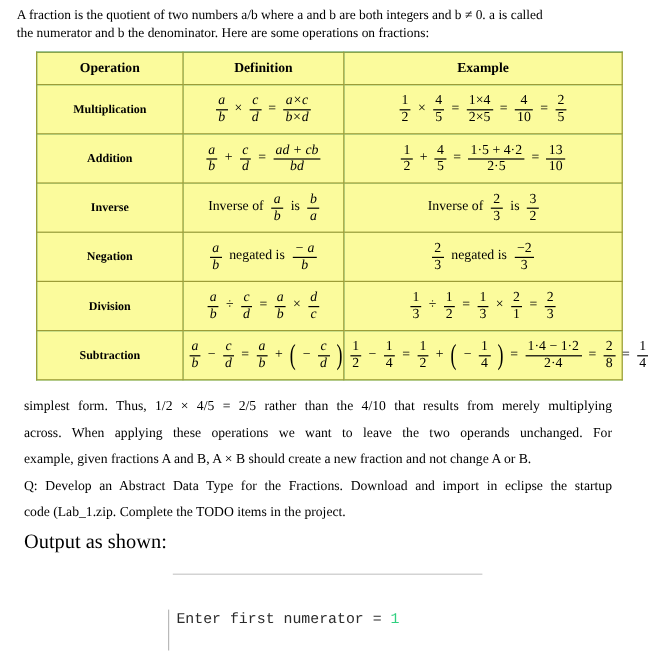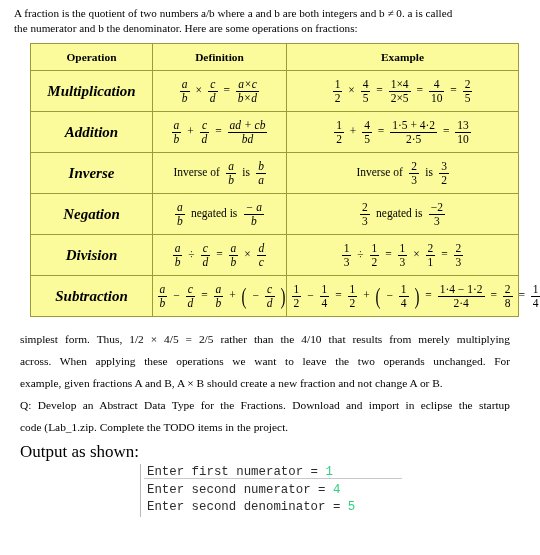--- a/index.html
+++ b/index.html
@@ -43,23 +43,22 @@
     vertical-align: middle;
     text-align: center;
   }
   table.ops th {
     font-size: 11.4px;
     font-weight: bold;
     height: 20px;
     padding: 3px 3px;
   }
   td.op-name {
-    font-size: 15px;
+    font-size: 10px;
     font-weight: bold;
-    font-style: italic;
   }
   td.def, td.ex {
     font-size: 11.5px;
     height: 36px;
   }
   col.c1 { width: 122px; }
   col.c2 { width: 134px; }
   col.c3 { width: 232px; }
 
   
@@ -157,21 +156,21 @@
     color: #2b2b2b;
     position: relative;
     margin-top: 0px;
   }
   .console .clip {
     height: 14px;
     overflow: hidden;
     color: #555;
     opacity: 0.85;
   }
-  .console .row { white-space: pre; }
+  .console .row { white-space: pre; margin-top: 44px; }
   .console .val { color: #2fd07f; }
 </style>
 </head>
 <body>
 
 <div class="page">
 
   <p class="intro">
     <span class="l1">A fraction is the quotient of two numbers a/b where a and b are both integers and b ≠ 0. a is called</span>
     <span class="l2">the numerator and b the denominator. Here are some operations on fractions:</span>

